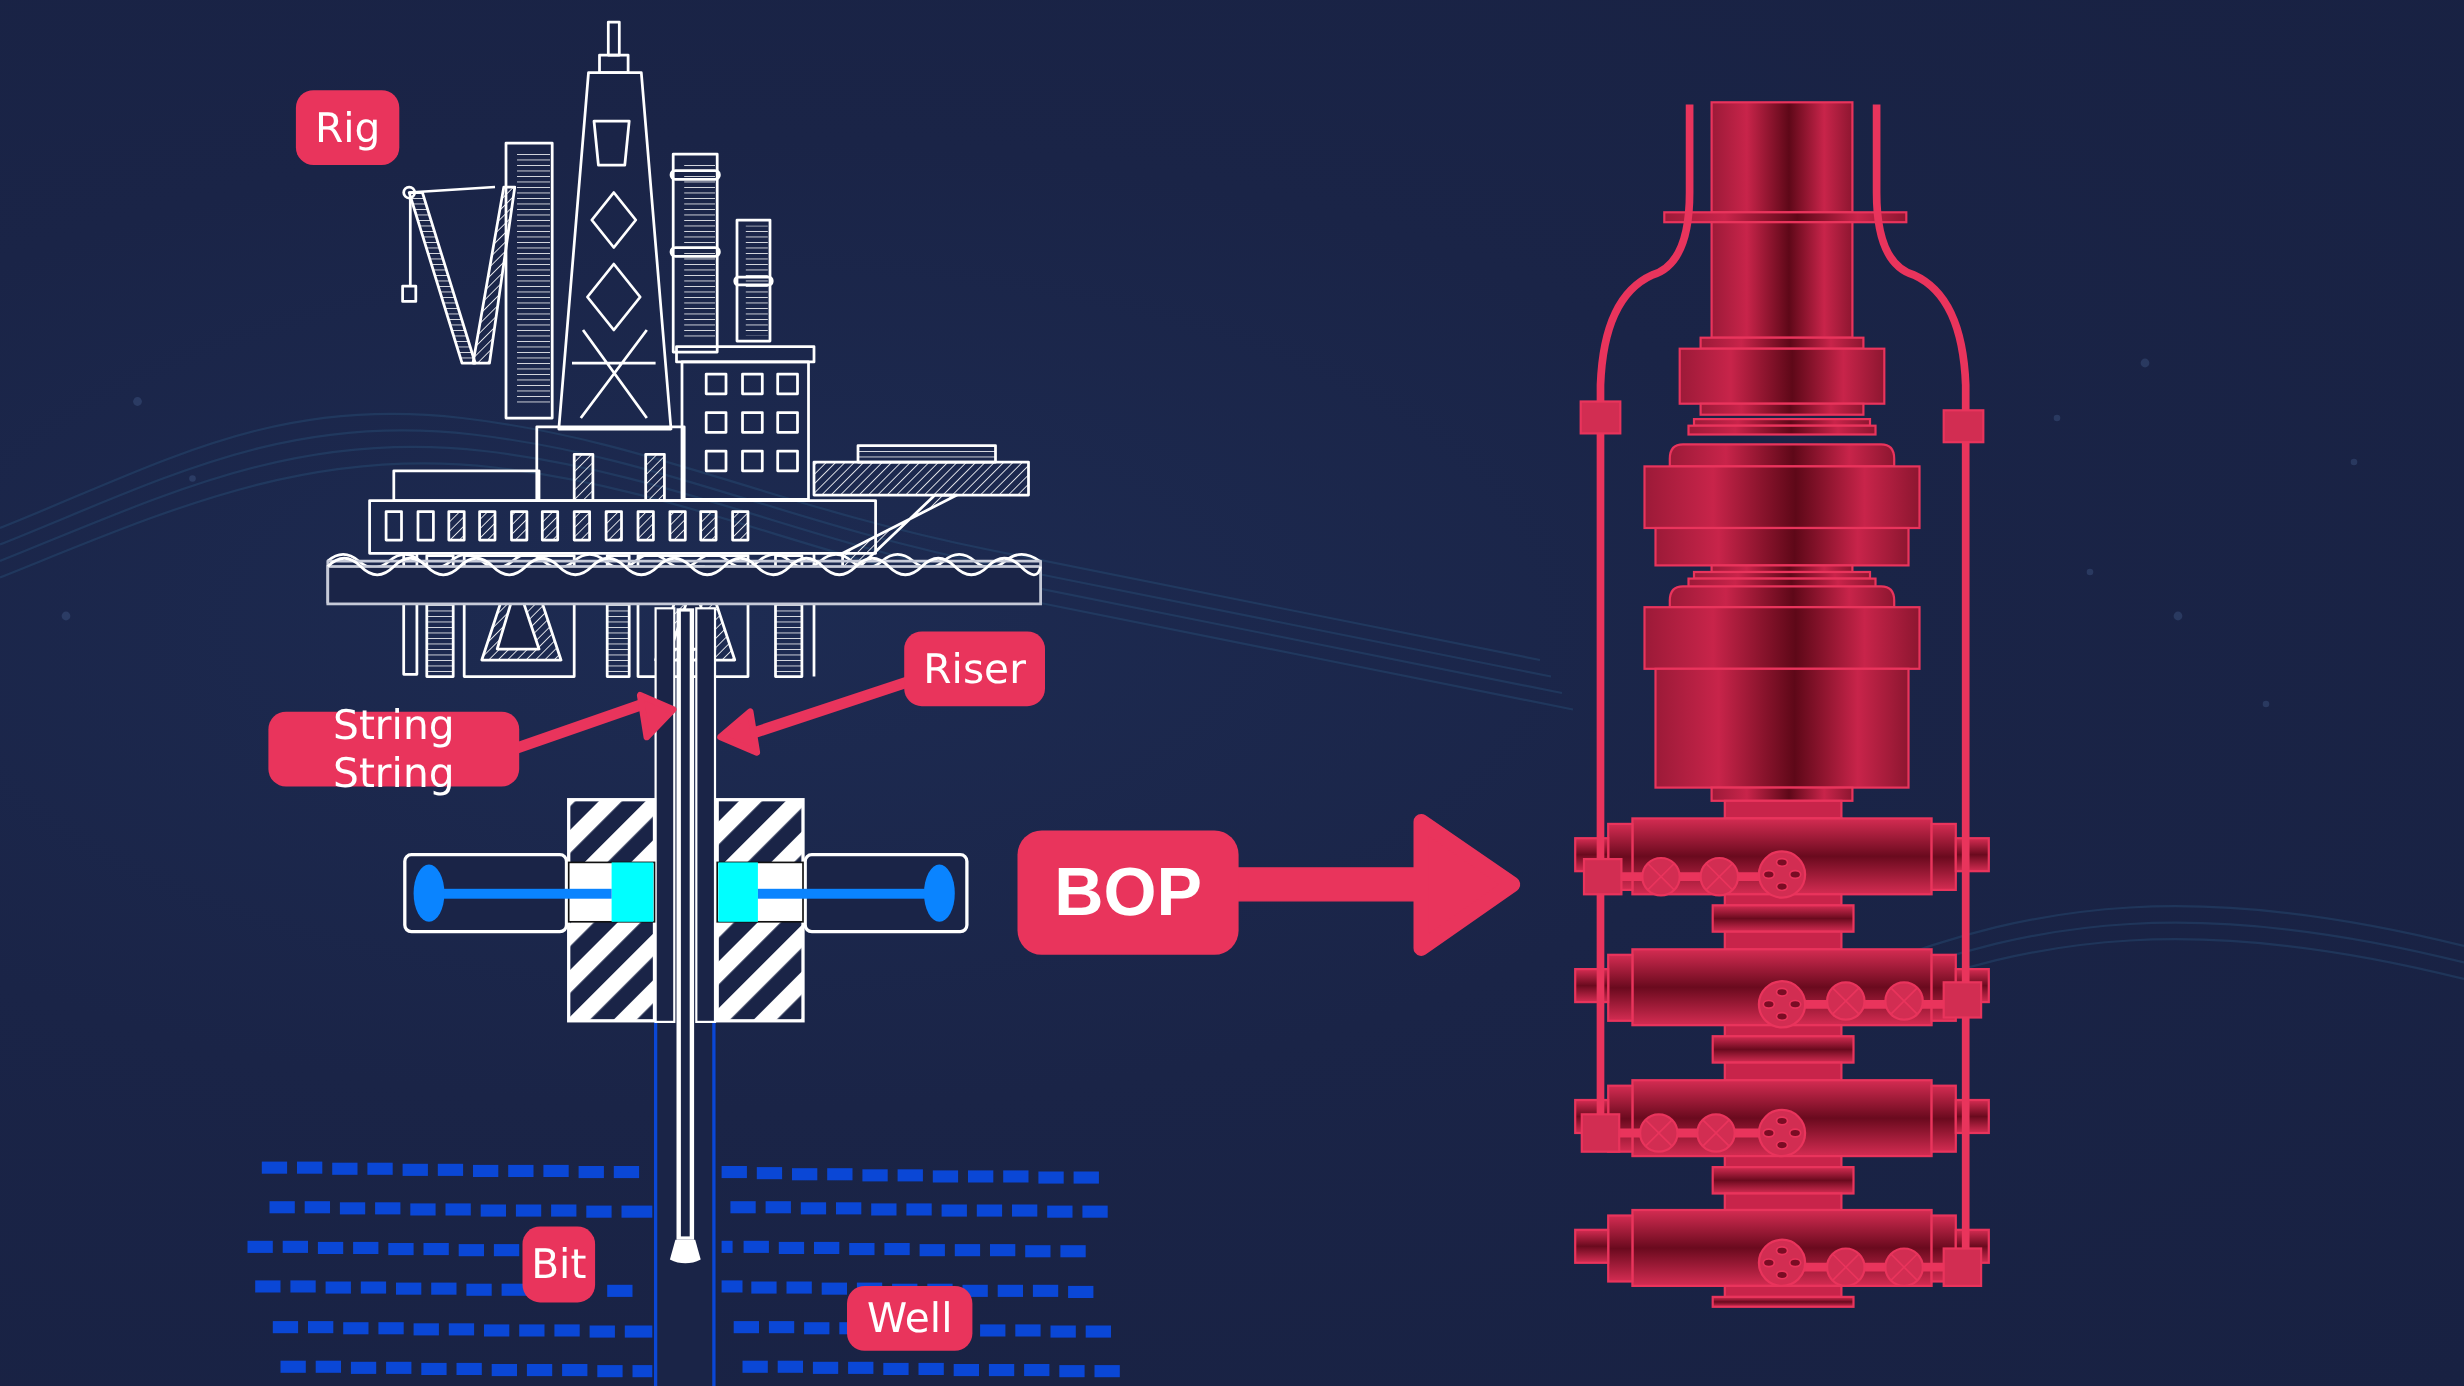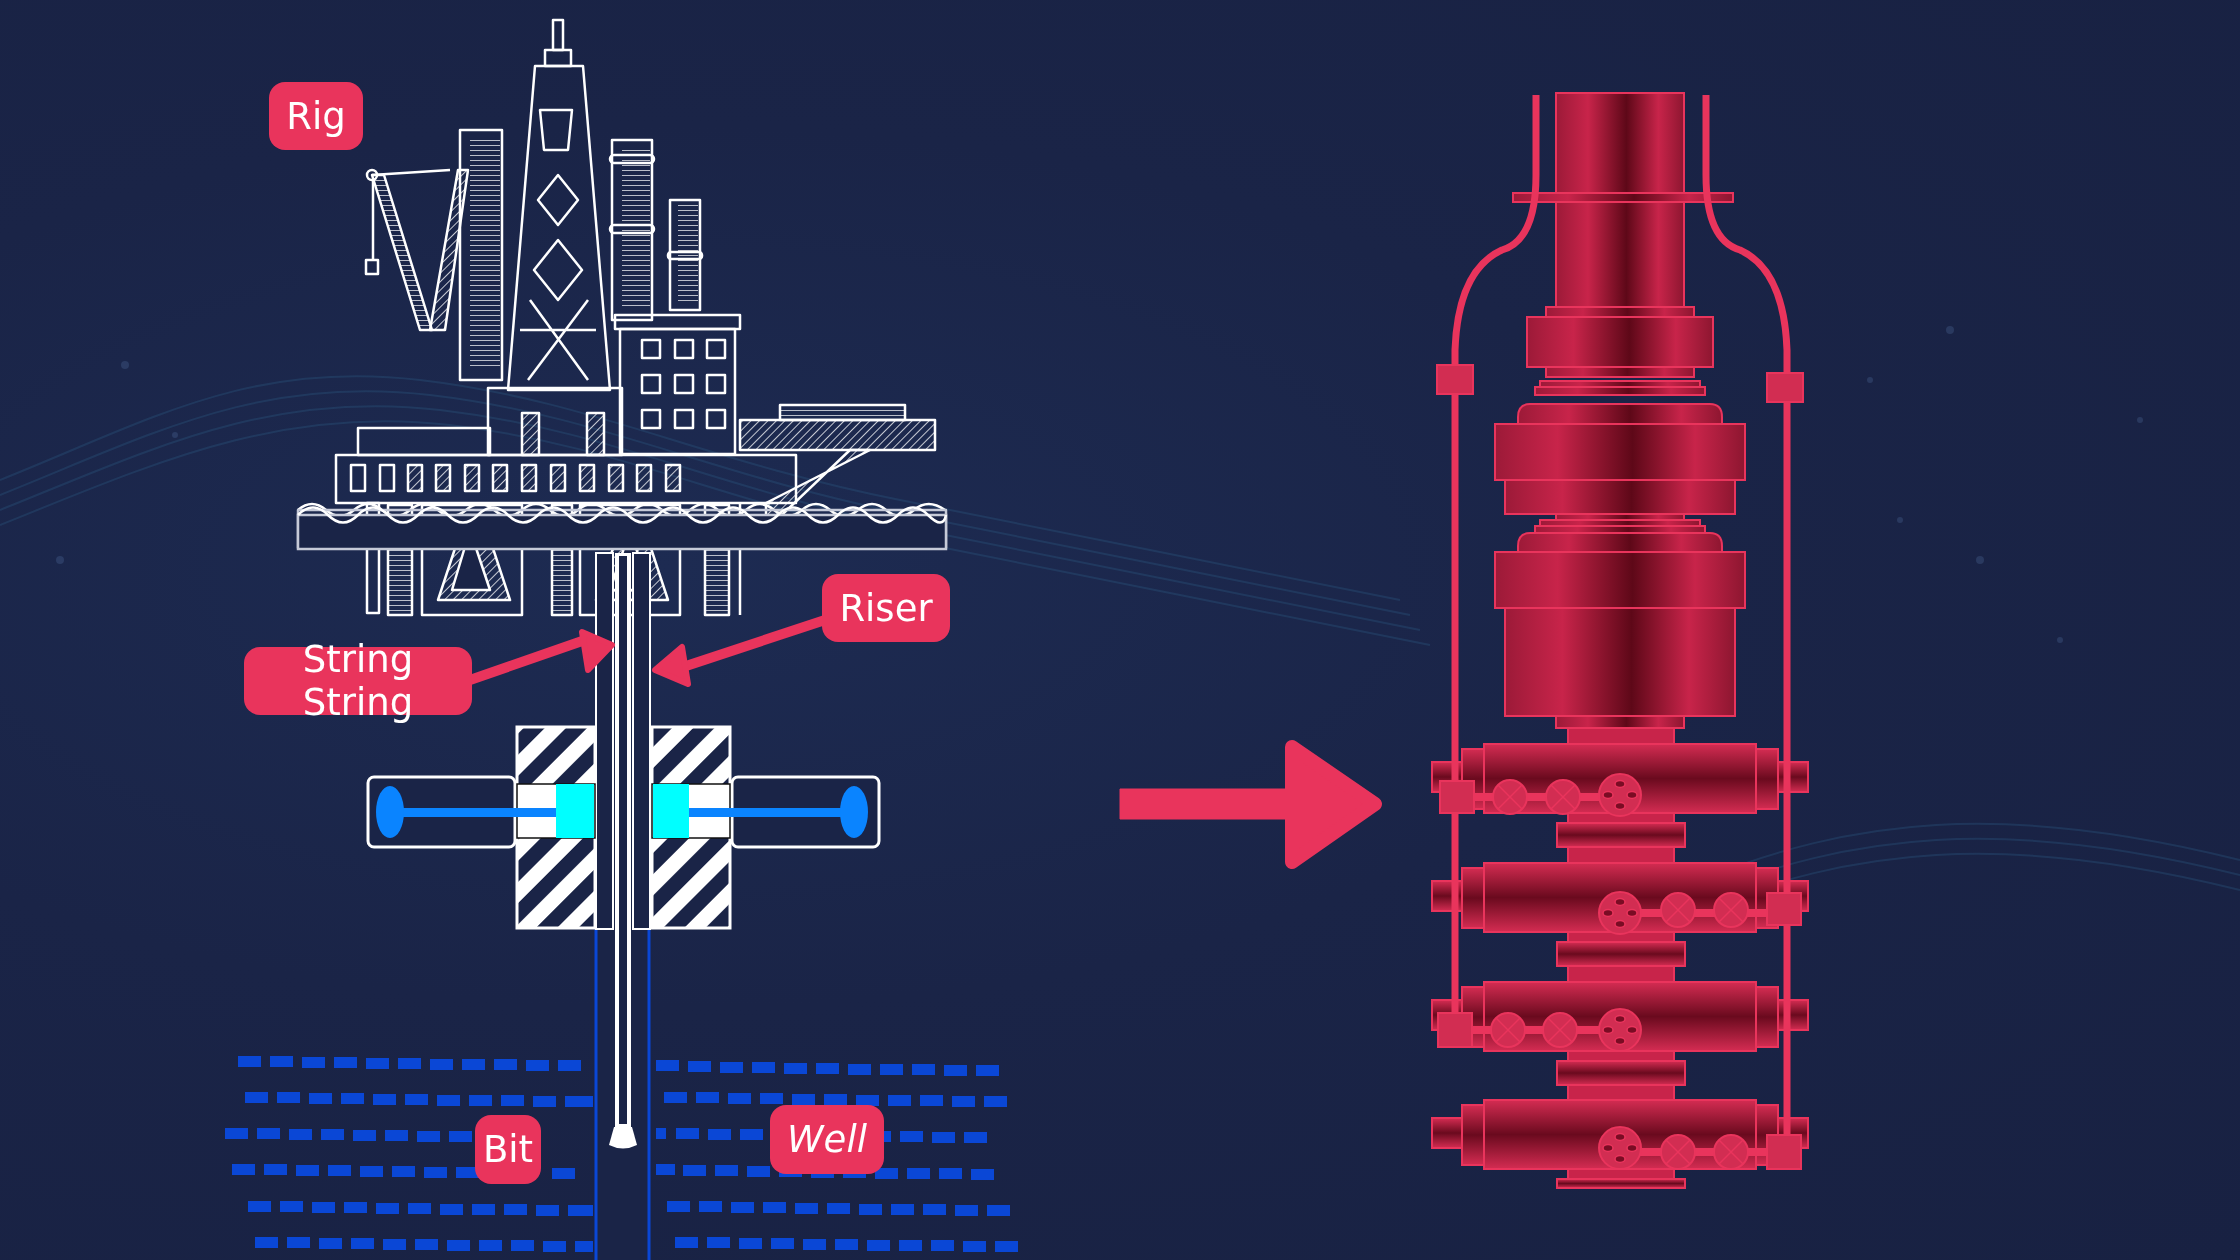--- a/index.html
+++ b/index.html
@@ -504,16 +504,17 @@
       <rect x="1440" y="781" width="34" height="32"></rect>
       <rect x="1767" y="893" width="34" height="32"></rect>
       <rect x="1438" y="1013" width="34" height="34"></rect>
       <rect x="1767" y="1135" width="34" height="34"></rect>
     </g>
   </svg>
 
   <div class="label small" style="left:269px; top:82px; width:94px; height:68px;">Rig</div>
   <div class="label small" style="left:822px; top:574px; width:128px; height:68px;">Riser</div>
   <div class="label small" style="left:244px; top:647px; width:228px; height:68px;">String String</div>
+  <div class="label bop" style="left:925px; top:755px; width:201px; height:113px;">BOP</div>
   <div class="label small" style="left:475px; top:1115px; width:66px; height:69px;">Bit</div>
-  <div class="label small" style="left:770px; top:1105px; width:114px; height:69px;font-style:italic;">Well</div>
+  <div class="label small" style="left:770px; top:1169px; width:114px; height:59px;">Well</div>
 
 </div>
 
 </body></html>

